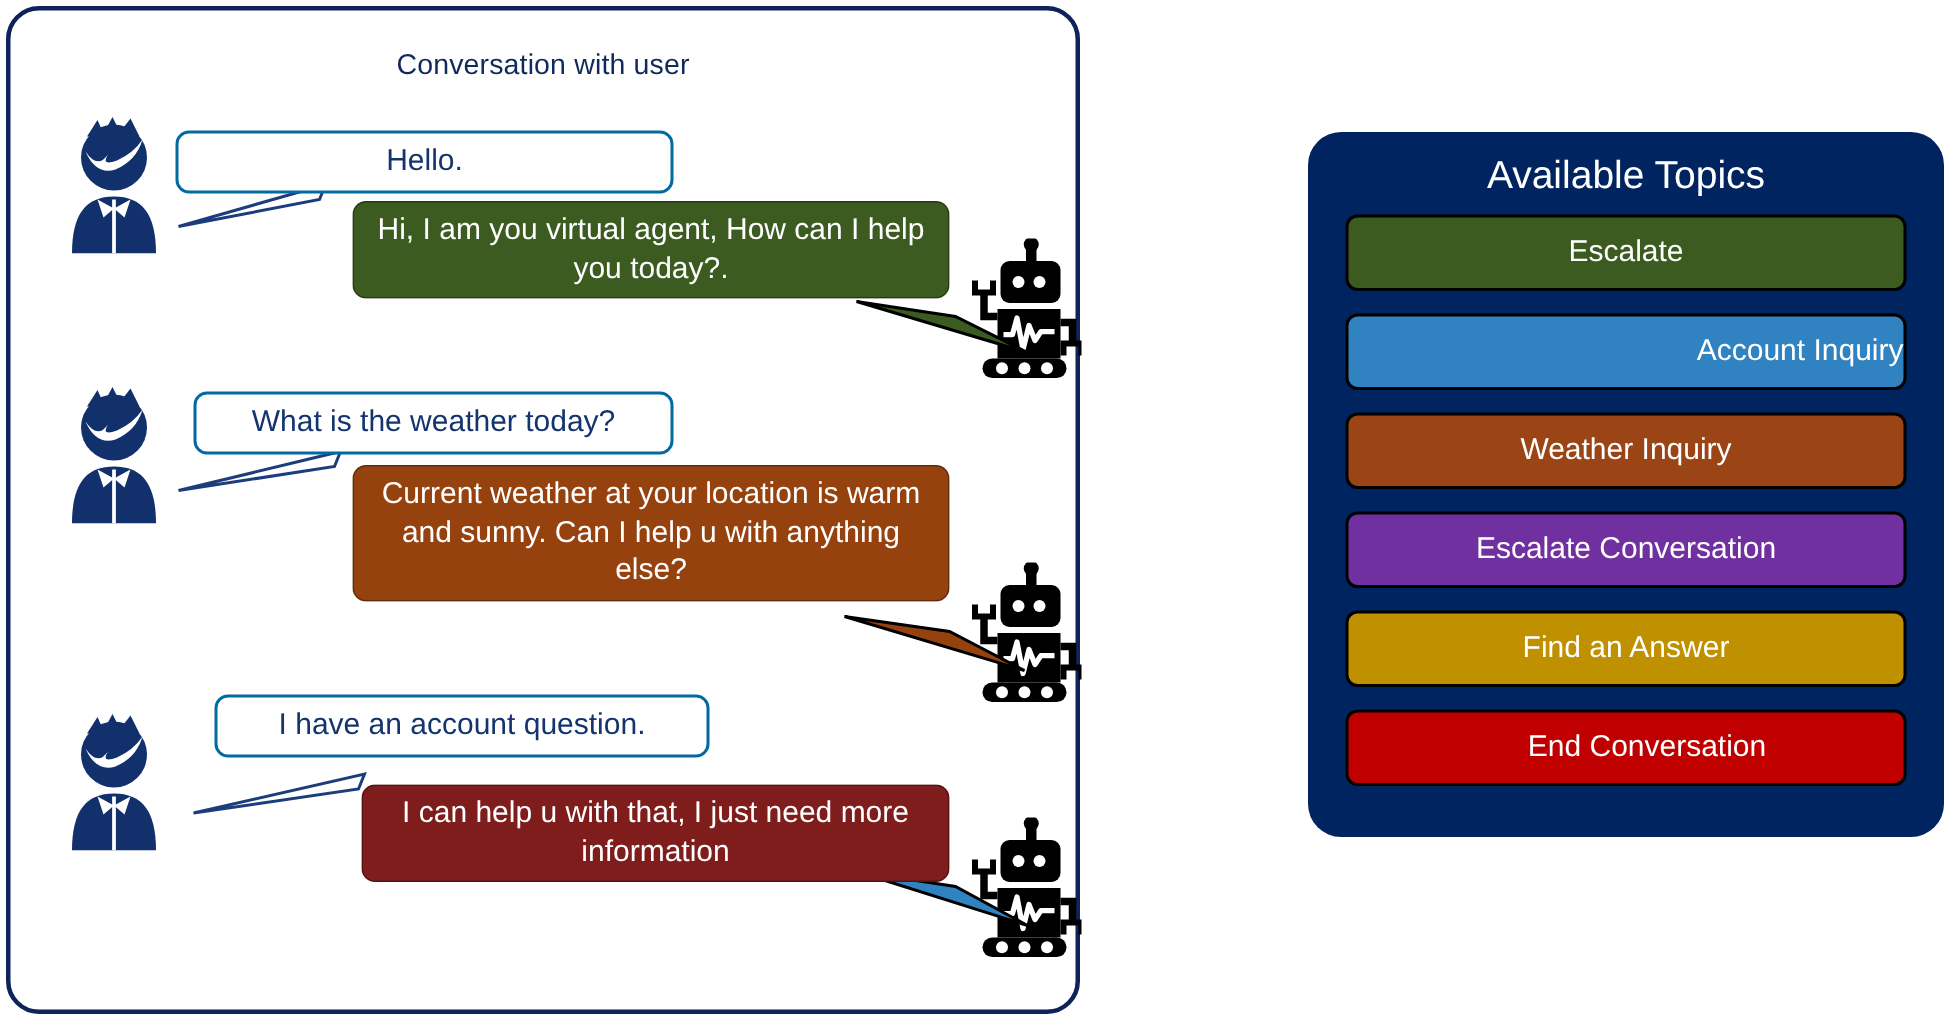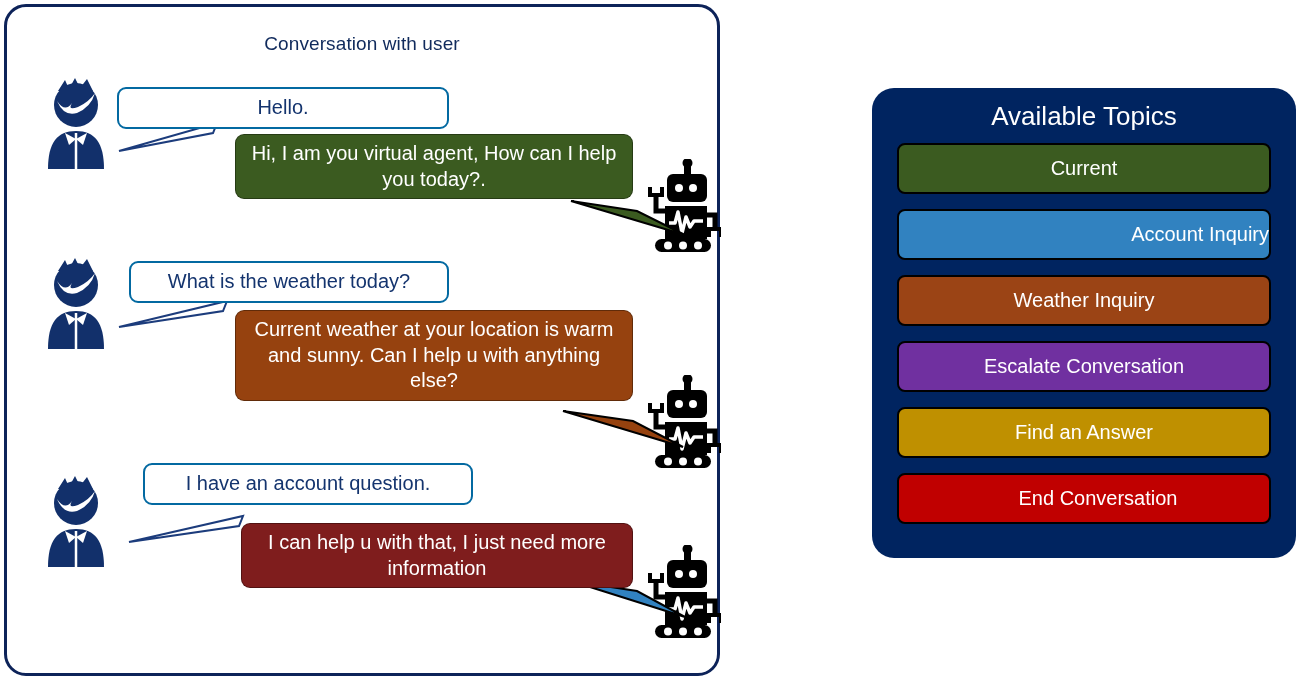--- a/index.html
+++ b/index.html
@@ -253,21 +253,21 @@
       <circle cx="53" cy="86.5" r="4" fill="#fff"></circle>
     </svg>
   </div>
 
 </div>
 
 <div id="topics-panel">
   <div id="topics-title">Available Topics</div>
   <div id="topics-list">
     <div class="topic-chip" style="background:#3b5b20;">
-      <span>Current</span>
+      <span>Escalate</span>
     </div>
     <div class="topic-chip" style="background:#3182c0;justify-content:flex-end;">
       <span>Account Inquiry</span>
     </div>
     <div class="topic-chip" style="background:#9b4415;">
       <span>Weather Inquiry</span>
     </div>
     <div class="topic-chip" style="background:#7030a0;">
       <span>Escalate Conversation</span>
     </div>

